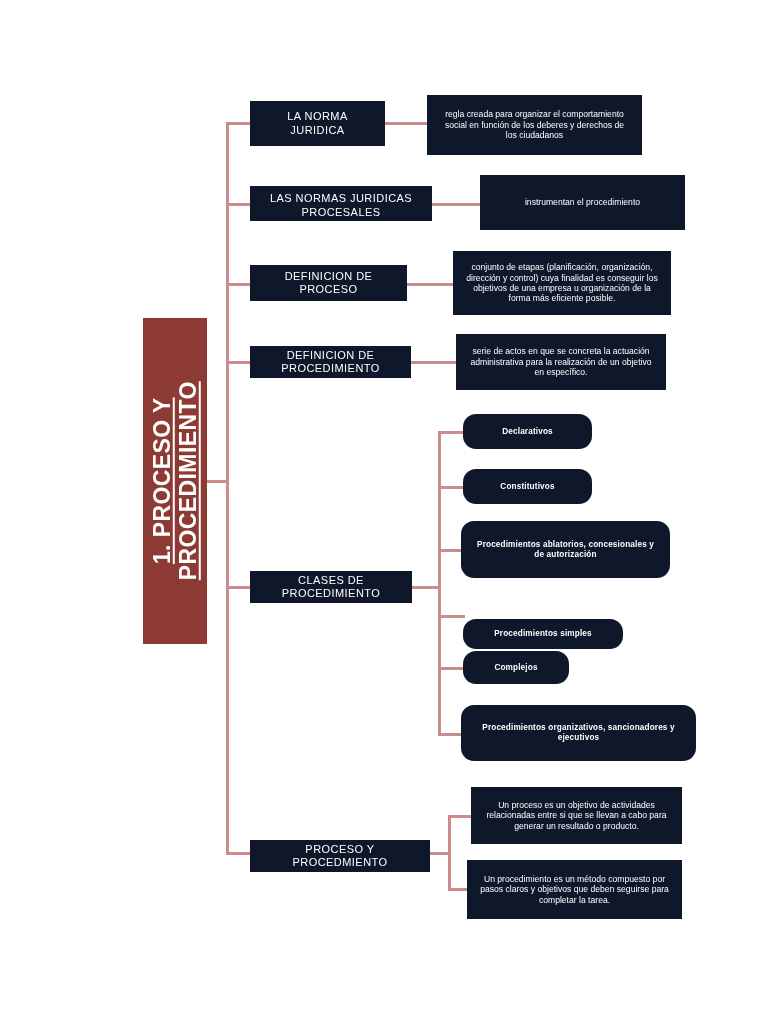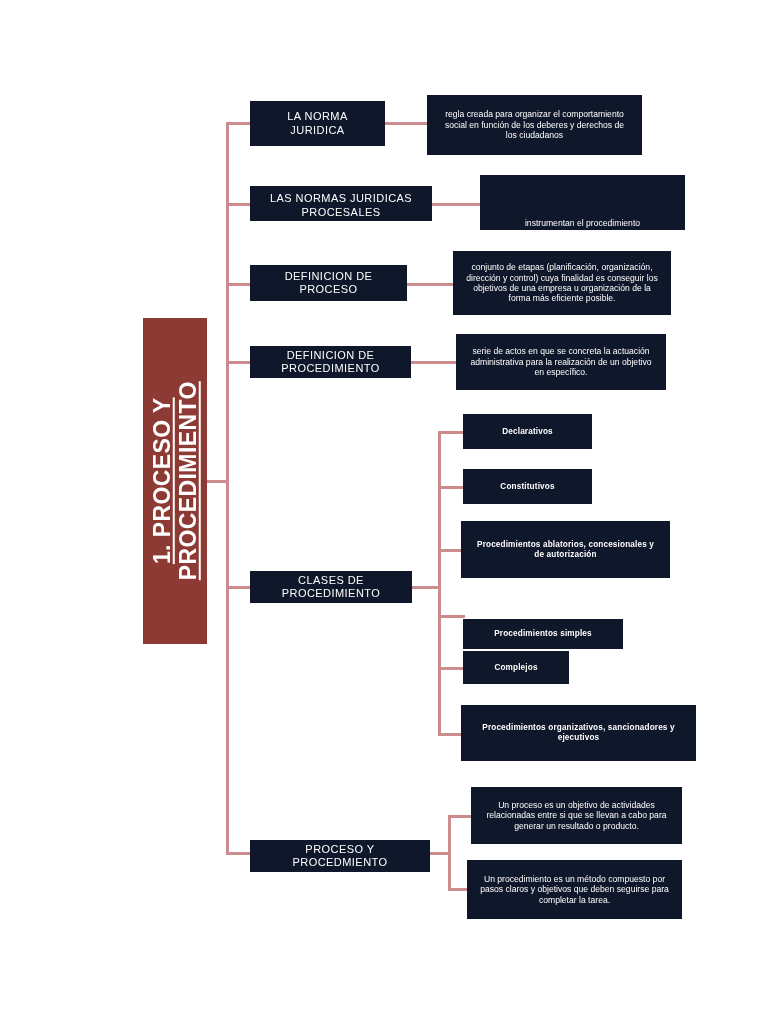--- a/index.html
+++ b/index.html
@@ -44,20 +44,21 @@
   }
   .box.desc-box {
     font-weight: normal;
     font-size: 8.6px;
     letter-spacing: 0px;
   }
   .box.leaf-box {
     font-weight: bold;
     font-size: 8.2px;
     letter-spacing: 0.15px;
+    border-radius: 13px;
   }
 
   
   .root-banner {
     position: absolute;
     background: #8D3A34;
     color: #ffffff;
     display: flex;
     align-items: center;
     justify-content: center;
@@ -103,21 +104,21 @@
   <div class="conn h" style="left:385px; top:122px; width:44px;"></div>
   <div class="box desc-box" style="left:427px; top:95px; width:215px; height:60px;">
     <span>regla creada para organizar el comportamiento social en función de los deberes y derechos de los ciudadanos</span>
   </div>
 
   <div class="conn h" style="left:226px; top:203px; width:26px;"></div>
   <div class="box title-box" style="left:250px; top:186px; width:182px; height:35px;align-items:flex-end;">
     <span>LAS NORMAS JURIDICAS PROCESALES</span>
   </div>
   <div class="conn h" style="left:432px; top:203px; width:50px;"></div>
-  <div class="box desc-box" style="left:480px; top:175px; width:205px; height:55px;align-items:flex-end;">
+  <div class="box desc-box" style="left:480px; top:175px; width:205px; height:55px;">
     <span>instrumentan el procedimiento</span>
   </div>
 
   <div class="conn h" style="left:226px; top:283px; width:26px;"></div>
   <div class="box title-box" style="left:250px; top:265px; width:157px; height:36px;">
     <span>DEFINICION DE PROCESO</span>
   </div>
   <div class="conn h" style="left:407px; top:283px; width:50px;"></div>
   <div class="box desc-box" style="left:453px; top:251px; width:218px; height:64px;">
     <span>conjunto de etapas (planificación, organización, dirección y control) cuya finalidad es conseguir los objetivos de una empresa u organización de la forma más eficiente posible.</span>

